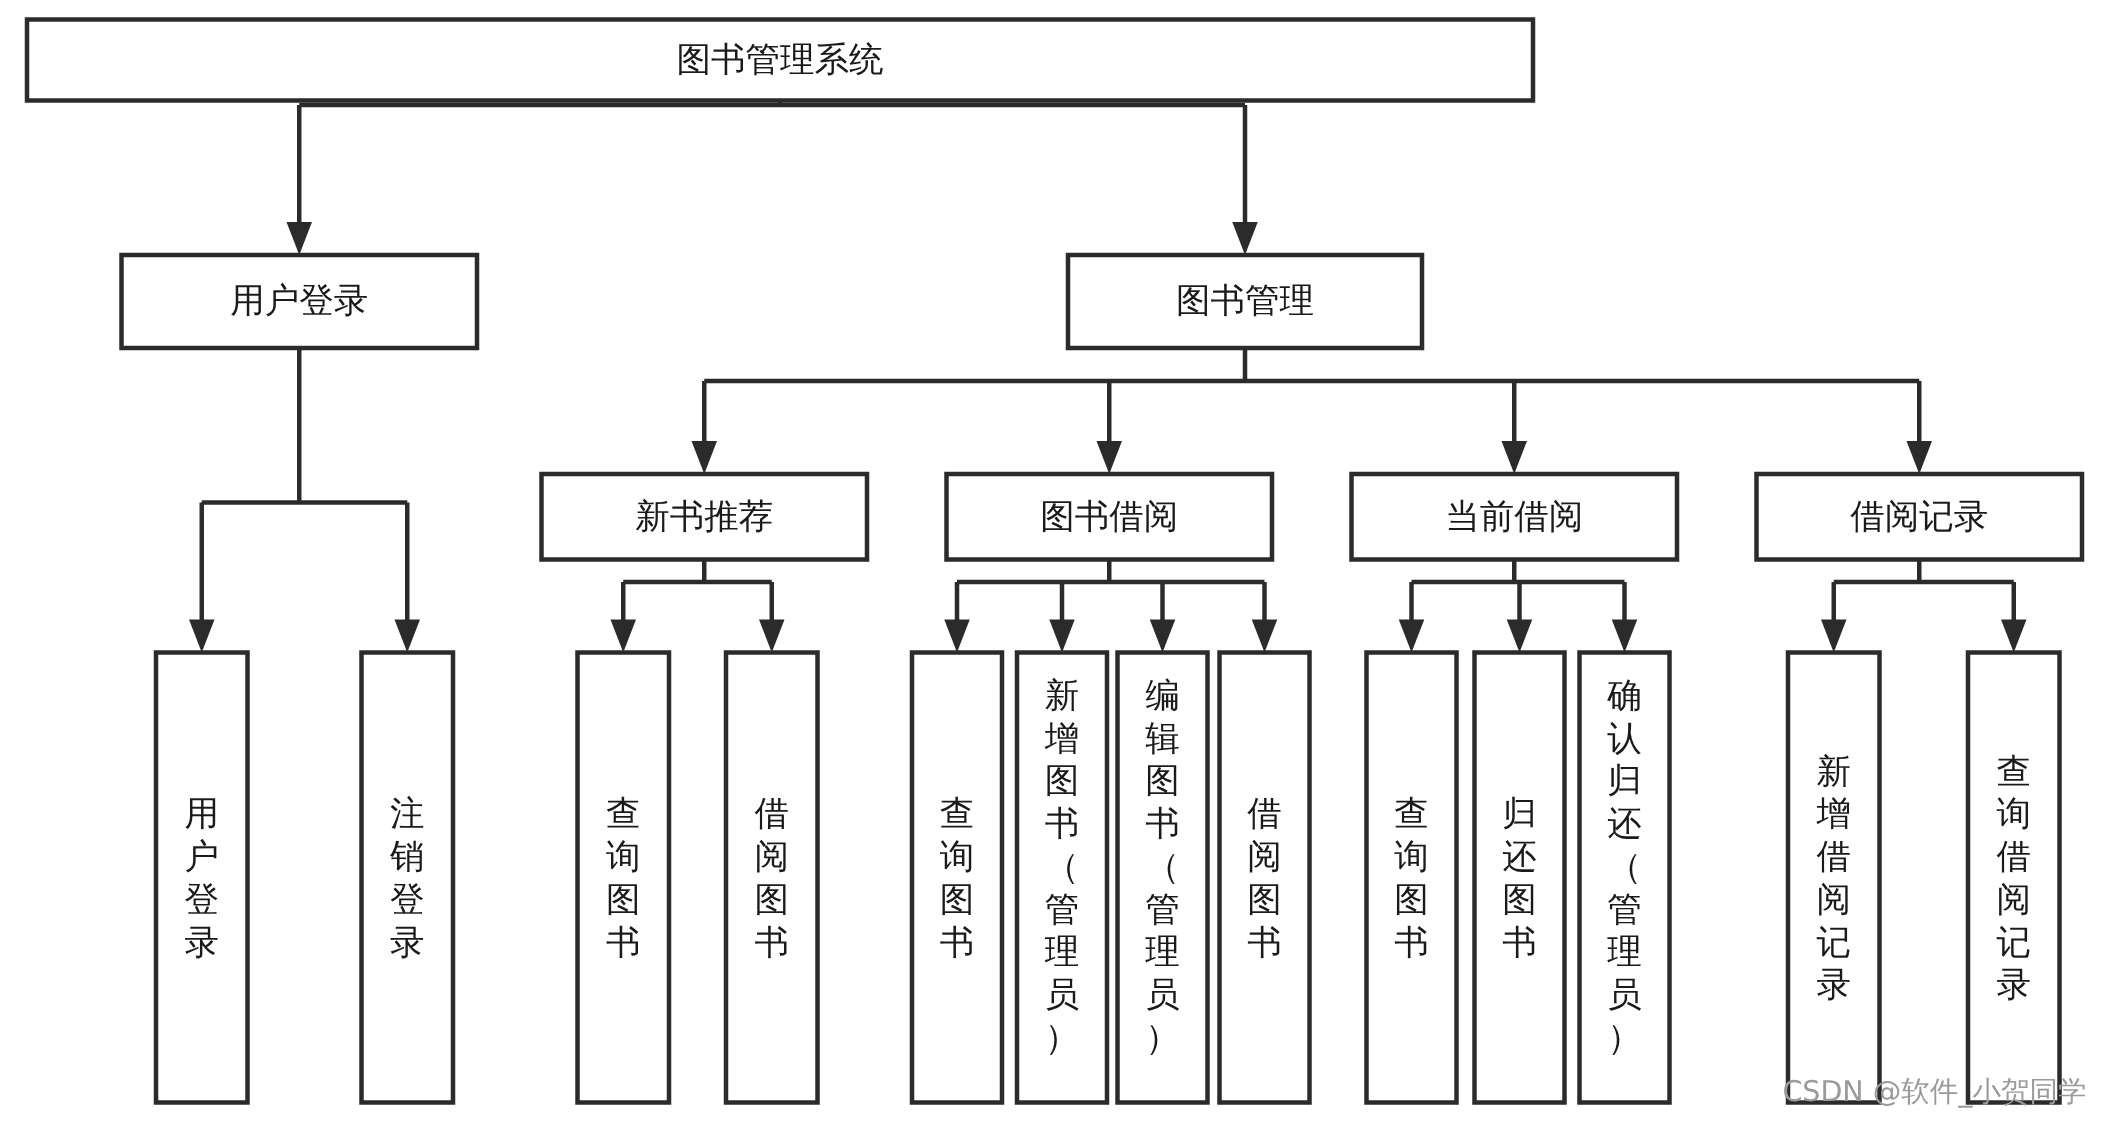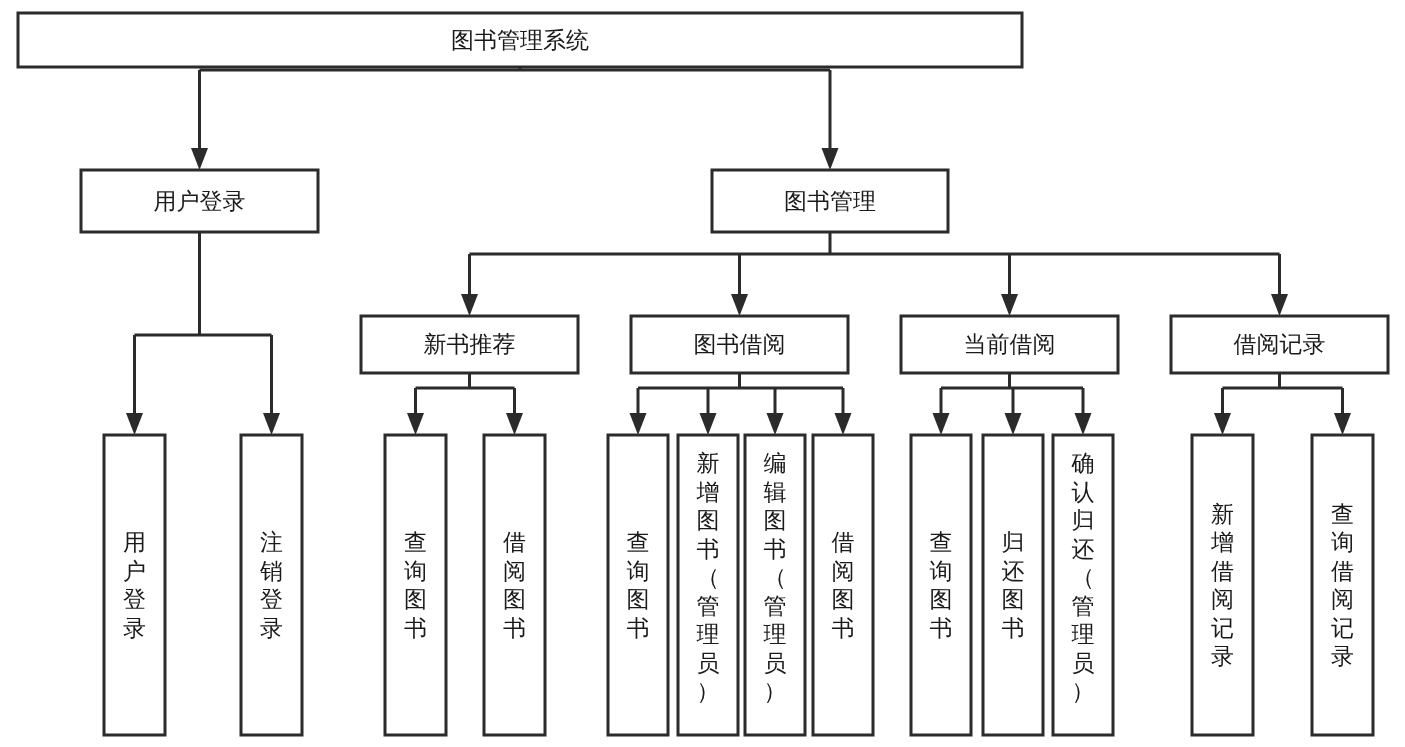--- a/index.html
+++ b/index.html
@@ -221,14 +221,15 @@
           <rect x="1192" y="435" width="61" height="300" class="leaf-box"></rect>
           <text x="1222.5" class="vert-label"><tspan x="1222.5" y="521.73">新</tspan><tspan x="1222.5" y="550.23">增</tspan><tspan x="1222.5" y="578.73">借</tspan><tspan x="1222.5" y="607.23">阅</tspan><tspan x="1222.5" y="635.73">记</tspan><tspan x="1222.5" y="664.23">录</tspan></text>
         </g>
         <g>
           <rect x="1312" y="435" width="61" height="300" class="leaf-box"></rect>
           <text x="1342.5" class="vert-label"><tspan x="1342.5" y="521.73">查</tspan><tspan x="1342.5" y="550.23">询</tspan><tspan x="1342.5" y="578.73">借</tspan><tspan x="1342.5" y="607.23">阅</tspan><tspan x="1342.5" y="635.73">记</tspan><tspan x="1342.5" y="664.23">录</tspan></text>
         </g>
       </g>
   </svg>
 
+  <div class="watermark">CSDN @软件_小贺同学</div>
 
 </div>
 
 </body></html>

